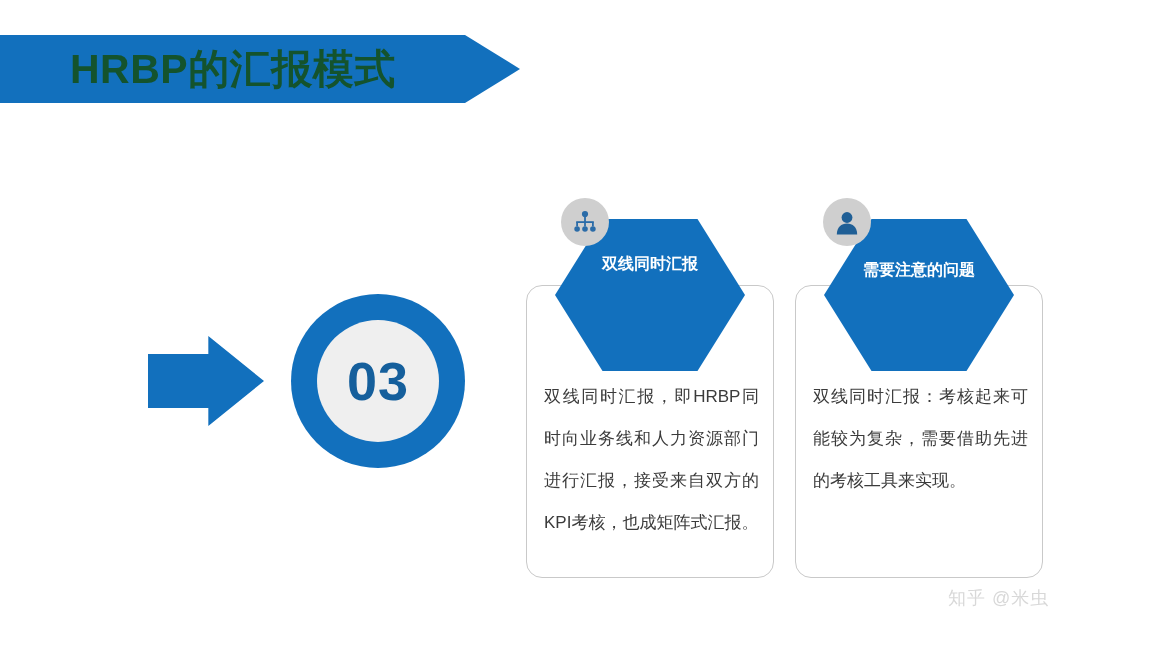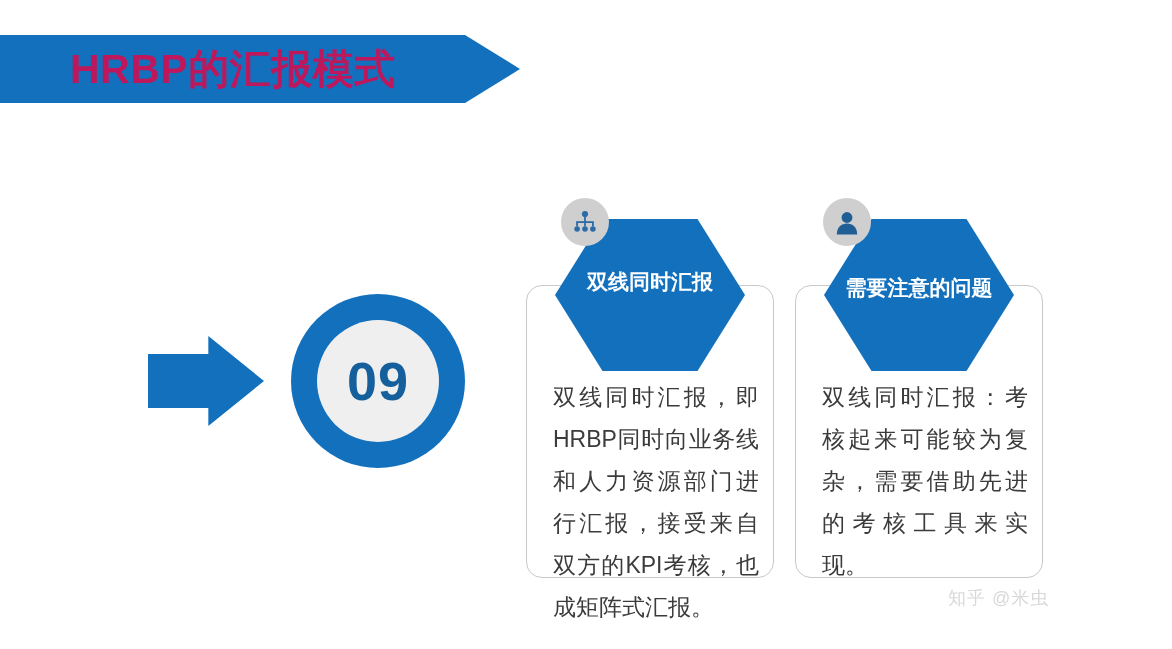--- a/index.html
+++ b/index.html
@@ -28,21 +28,21 @@
     inset: 0;
     background: #1270bd;
     -webkit-clip-path: polygon(0 0, 465px 0, 520px 50%, 465px 100%, 0 100%);
     clip-path: polygon(0 0, 465px 0, 520px 50%, 465px 100%, 0 100%);
   }
   .banner-title {
     position: absolute;
     left: 70px;
     top: 50%;
     transform: translateY(-50%);
-    color: #be185d;
+    color: #14532d;
     font-size: 41px;
     font-weight: bold;
     letter-spacing: 0.5px;
     white-space: nowrap;
     line-height: 1;
   }
 
   
   .arrow-marker {
     position: absolute;
@@ -94,26 +94,26 @@
     box-sizing: border-box;
     border: 1.4px solid #c9c9c9;
     border-radius: 16px;
     background: #ffffff;
   }
   #card-0 { left: 526px; }
   #card-1 { left: 795px; }
 
   .card-body {
     position: absolute;
-    left: 12px;
+    left: 3px;
     right: 0;
     top: 90px;
     padding: 0 14px 0 14px;
     color: #3b3b3b;
-    font-size: 23px;
+    font-size: 17px;
     line-height: 42px;
     text-align: justify;
     text-justify: inter-ideograph;
     font-family: "Liberation Sans", "DejaVu Sans", sans-serif;
   }
 
   
   .hex {
     position: absolute;
     top: 219px;
@@ -121,25 +121,25 @@
     height: 152px;
     background: #1270bd;
     -webkit-clip-path: polygon(25% 0, 75% 0, 100% 50%, 75% 100%, 25% 100%, 0 50%);
     clip-path: polygon(25% 0, 75% 0, 100% 50%, 75% 100%, 25% 100%, 0 50%);
   }
   #hex-0 { left: 555px; }
   #hex-1 { left: 824px; }
 
   .hex-label {
     position: absolute;
-    top: 271px;
+    top: 256px;
     width: 260px;
     text-align: center;
     color: #ffffff;
-    font-size: 21px;
+    font-size: 16px;
     font-weight: bold;
     line-height: 1;
     white-space: nowrap;
   }
   #hex-label-0 { left: 520px; }
   #hex-label-1 { left: 789px; margin-top: 6px; }
 
   
   .badge {
     position: absolute;
@@ -173,21 +173,21 @@
 
 <div class="banner">
   <div class="banner-shape"></div>
   <div class="banner-title">HRBP的汇报模式</div>
 </div>
 
 <div class="arrow-marker"></div>
 
 <div class="step-circle">
   <div class="step-circle-inner">
-    <span class="step-number">09</span>
+    <span class="step-number">03</span>
   </div>
 </div>
 
 <div class="card" id="card-0">
   <div class="card-body">双线同时汇报，即HRBP同时向业务线和人力资源部门进行汇报，接受来自双方的KPI考核，也成矩阵式汇报。</div>
 </div>
 
 <div class="card" id="card-1">
   <div class="card-body">双线同时汇报：考核起来可能较为复杂，需要借助先进的考核工具来实现。</div>
 </div>

